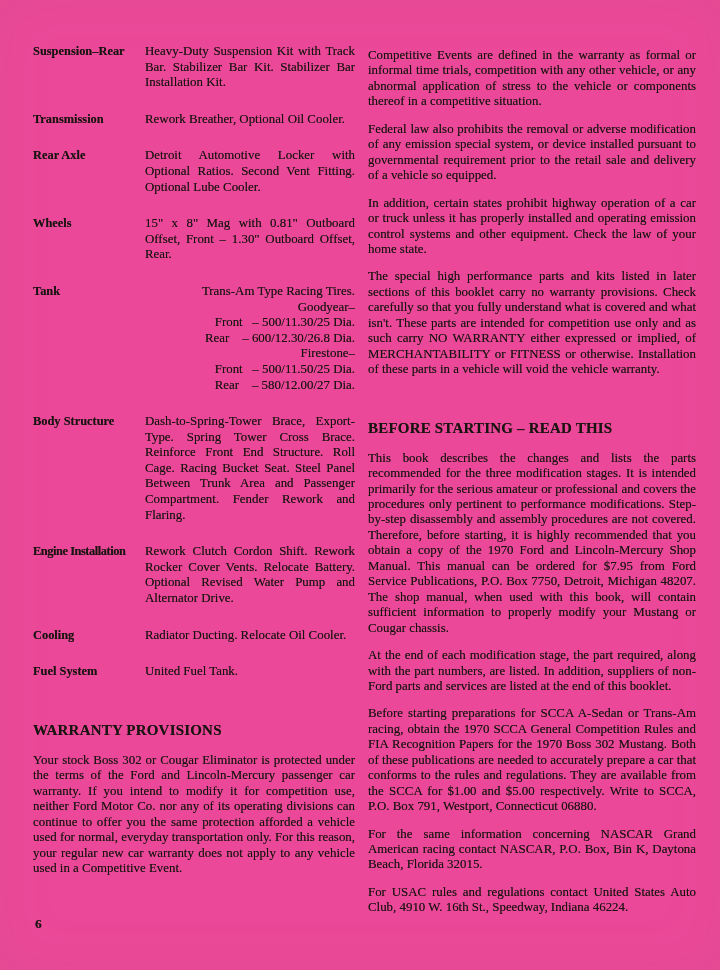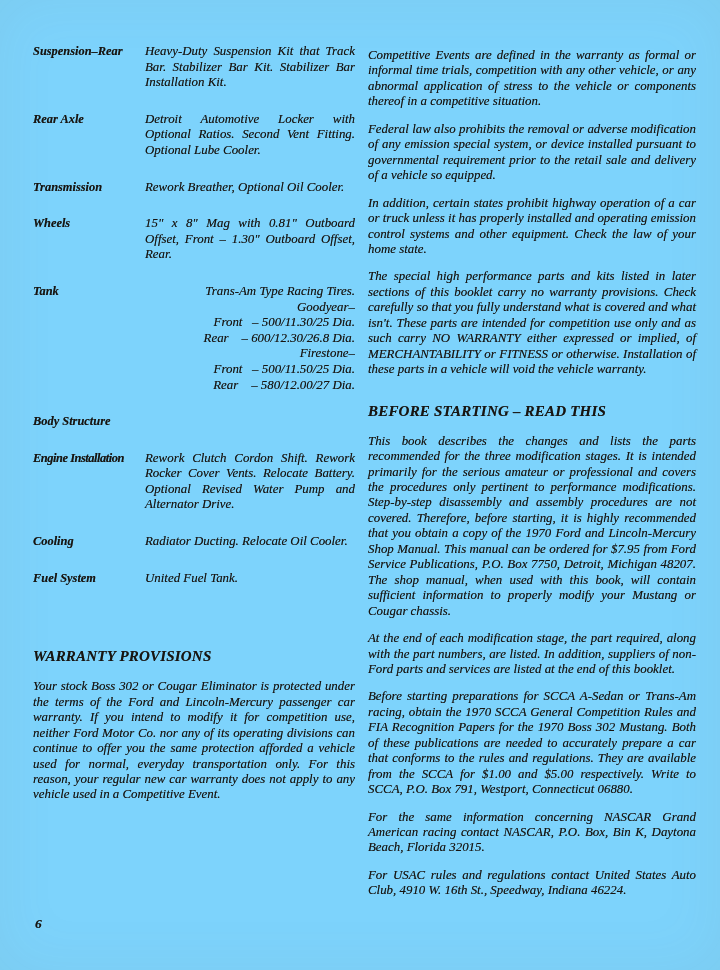--- a/index.html
+++ b/index.html
@@ -5,28 +5,27 @@
   html, body {
     margin: 0;
     padding: 0;
     background: #e9e7e1;
   }
   .page {
     position: relative;
     width: 720px;
     height: 970px;
     margin: 0;
-    background: #7dd3fc;
+    background: #ec4899;
     color: #181511;
     font-family: "Liberation Serif", serif;
     box-sizing: border-box;
     padding: 44px 23px 0 33px;
     overflow: hidden;
     text-shadow: 0 0 0.5px rgba(20,15,10,0.55);
-    font-style: italic;
   }
   .cols {
     display: flex;
     gap: 13px;
   }
   .col-left  { width: 322px; flex: none; }
   .col-right { width: 328px; flex: none; }
 
   
   .spec-row {
@@ -52,22 +51,22 @@
   }
   .spec-desc.lines { text-align: right; }
 
   
   .section-heading {
     font-size: 15px;
     font-weight: bold;
     letter-spacing: 0.2px;
     margin: 0 0 14px 0;
   }
-  .warranty-heading { margin-top: 62px; }
-  .before-heading   { margin-top: 25px; }
+  .warranty-heading { margin-top: 42px; }
+  .before-heading   { margin-top: 42px; }
 
   
   .para {
     margin: 4px 0 12px 0;
     font-size: 12.9px;
     line-height: 15.45px;
     text-align: justify;
   }
   .para:last-child { margin-bottom: 0; }
 
@@ -91,51 +90,52 @@
 </head>
 <body>
 
 <div class="page">
   <div class="cols">
 
     <div class="col-left">
 
       <div class="spec-row">
         <div class="spec-label">Suspension–Rear</div>
-        <div class="spec-desc">Heavy-Duty Suspension Kit that Track Bar. Stabilizer Bar Kit. Stabilizer Bar Installation Kit.</div>
+        <div class="spec-desc">Heavy-Duty Suspension Kit with Track Bar. Stabilizer Bar Kit. Stabilizer Bar Installation Kit.</div>
+      </div>
+
+      <div class="spec-row">
+        <div class="spec-label">Transmission</div>
+        <div class="spec-desc">Rework Breather, Optional Oil Cooler.</div>
       </div>
 
       <div class="spec-row">
         <div class="spec-label">Rear Axle</div>
         <div class="spec-desc">Detroit Automotive Locker with Optional Ratios. Second Vent Fitting. Optional Lube Cooler.</div>
-      </div>
-
-      <div class="spec-row">
-        <div class="spec-label">Transmission</div>
-        <div class="spec-desc">Rework Breather, Optional Oil Cooler.</div>
       </div>
 
       <div class="spec-row">
         <div class="spec-label">Wheels</div>
         <div class="spec-desc">15" x 8" Mag with 0.81" Outboard Offset, Front – 1.30" Outboard Offset, Rear.</div>
       </div>
 
       <div class="spec-row">
         <div class="spec-label">Tank</div>
         <div class="spec-desc lines">Trans-Am Type Racing Tires.
 Goodyear–
 Front&nbsp;&nbsp;&nbsp;– 500/11.30/25 Dia.
 Rear&nbsp;&nbsp;&nbsp;&nbsp;– 600/12.30/26.8 Dia.
 Firestone–
 Front&nbsp;&nbsp;&nbsp;– 500/11.50/25 Dia.
 Rear&nbsp;&nbsp;&nbsp;&nbsp;– 580/12.00/27 Dia.</div>
       </div>
 
       <div class="spec-row">
         <div class="spec-label">Body Structure</div>
+        <div class="spec-desc">Dash-to-Spring-Tower Brace, Export-Type. Spring Tower Cross Brace. Reinforce Front End Structure. Roll Cage. Racing Bucket Seat. Steel Panel Between Trunk Area and Passenger Compartment. Fender Rework and Flaring.</div>
       </div>
 
       <div class="spec-row">
         <div class="spec-label tight">Engine Installation</div>
         <div class="spec-desc">Rework Clutch Cordon Shift. Rework Rocker Cover Vents. Relocate Battery. Optional Revised Water Pump and Alternator Drive.</div>
       </div>
 
       <div class="spec-row">
         <div class="spec-label">Cooling</div>
         <div class="spec-desc">Radiator Ducting. Relocate Oil Cooler.</div>

